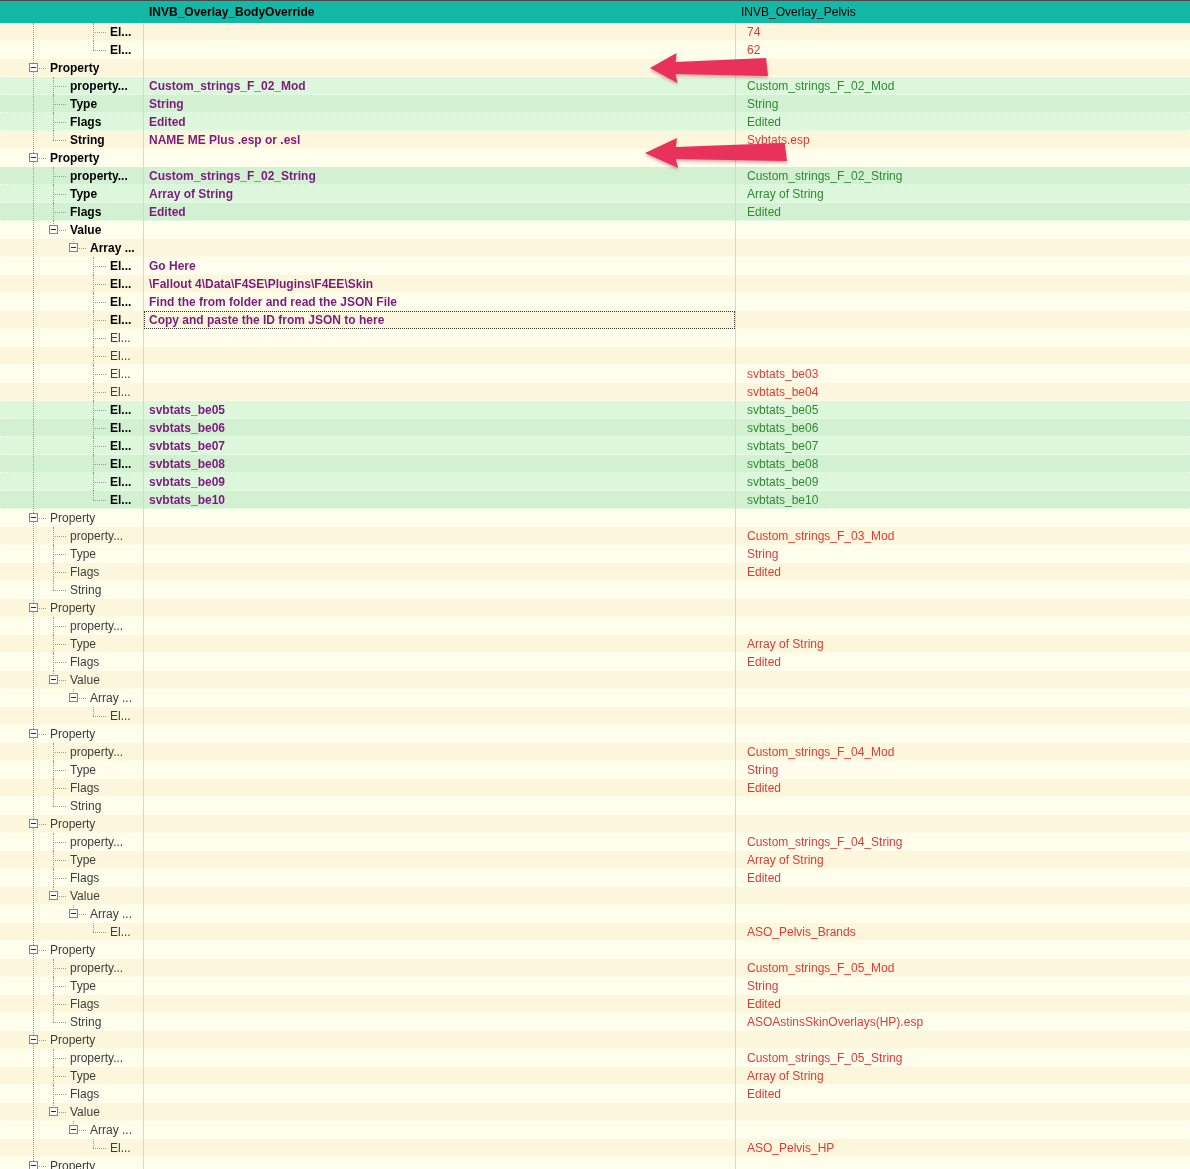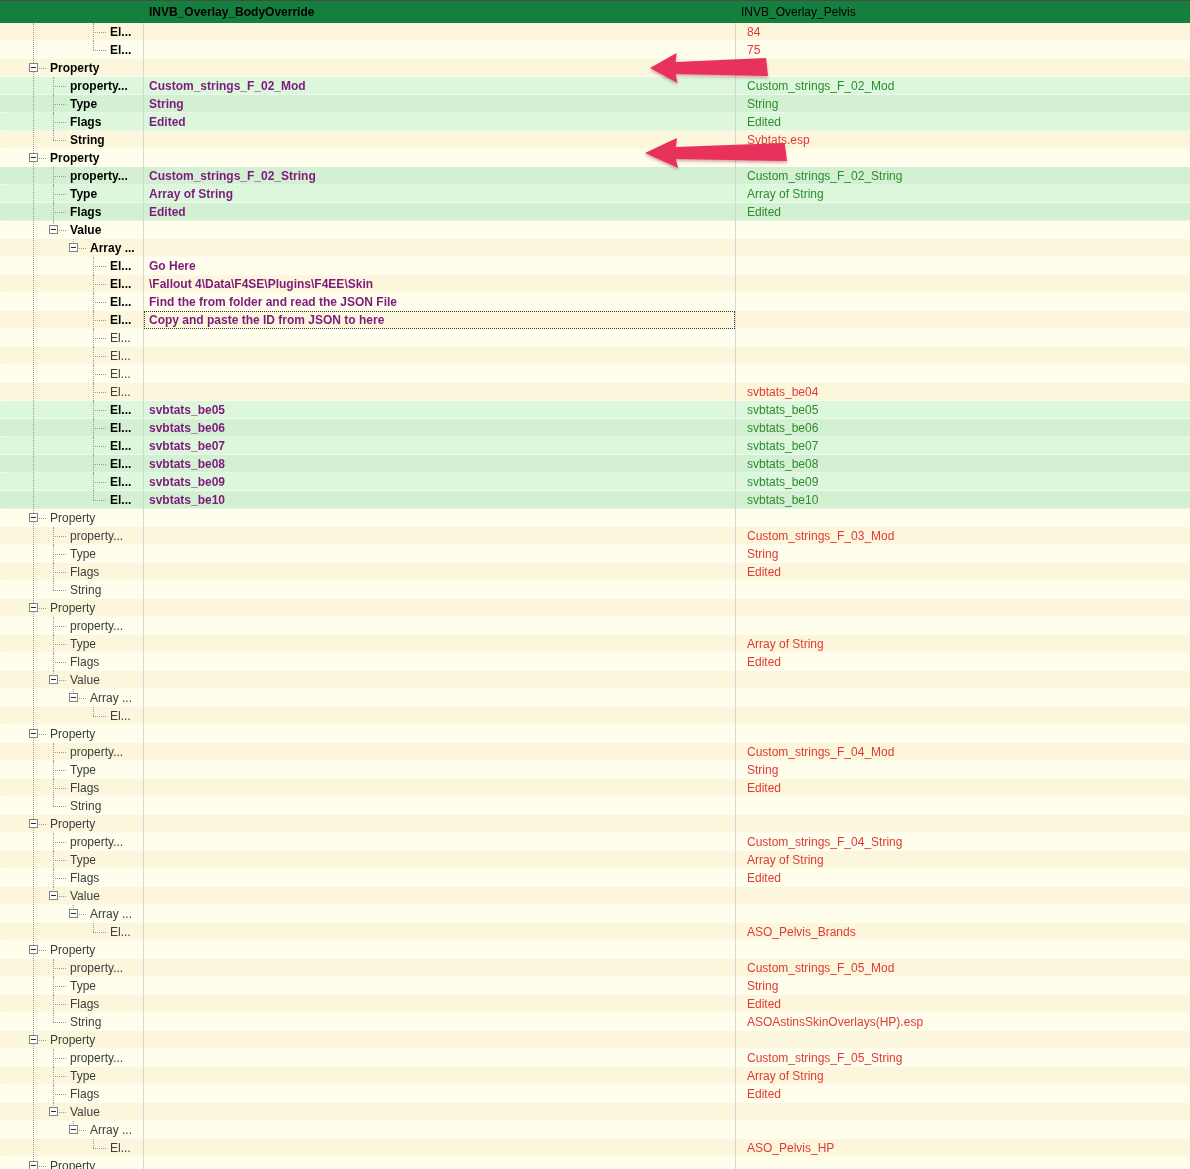--- a/index.html
+++ b/index.html
@@ -1,20 +1,20 @@
 <!DOCTYPE html>
 <html><head>
 <meta charset="utf-8">
 <style>
   html,body{margin:0;padding:0;background:#fff;}
   #app{position:relative;width:1190px;height:1169px;overflow:hidden;
        font-family:"Liberation Sans",sans-serif;font-size:12px;
        border-top:1px solid #4a4a4a;box-sizing:border-box;background:#fff;}
   
-  #hdr{position:absolute;left:0;top:0;width:1190px;height:22px;background:#15803d;z-index:3;}
+  #hdr{position:absolute;left:0;top:0;width:1190px;height:22px;background:#14b8a6;z-index:3;}
   .hcell{position:absolute;top:0;height:22px;line-height:22px;white-space:nowrap;overflow:hidden;color:#000;}
   #hdr-mid{left:144px;width:590px;padding-left:5px;font-weight:bold;}
   #hdr-right{left:735px;width:455px;padding-left:6px;font-weight:normal;}
   
   #rows{position:absolute;left:0;top:22px;width:1190px;}
   .row{position:relative;width:1190px;height:18px;line-height:18px;}
   .row.yA{background:var(--yA);} .row.yB{background:var(--yB);}
   .row.gA{background:var(--gA);} .row.gB{background:var(--gB);}
   .row{border-bottom:1px dotted rgba(255,255,255,.85);box-sizing:border-box;}
   .cell{position:absolute;top:0;height:18px;white-space:nowrap;overflow:hidden;}
@@ -47,30 +47,30 @@
   </div>
   <div id="treeline"></div>
   <div id="rows">
       <div class="row yB">
         <div class="cell tcell">
           <span class="vline" style="left: 93px; top: 0px; height: 18px;"></span>
           <span class="hline" style="left: 93px; width: 13px;"></span>
           <span class="tlabel bold" style="left: 110px;">El...</span>
         </div>
         <div class="cell mcell"></div>
-        <div class="cell rcell red">84</div>
+        <div class="cell rcell red">74</div>
       </div>
       <div class="row yA">
         <div class="cell tcell">
           <span class="vline" style="left: 93px; top: 0px; height: 9px;"></span>
           <span class="hline" style="left: 93px; width: 13px;"></span>
           <span class="tlabel bold" style="left: 110px;">El...</span>
         </div>
         <div class="cell mcell"></div>
-        <div class="cell rcell red">75</div>
+        <div class="cell rcell red">62</div>
       </div>
       <div class="row yB">
         <div class="cell tcell">
           <span class="hline" style="left: 33px; width: 13px;"></span>
           <span class="expbox" style="left: 29px;"></span>
           <span class="tlabel bold" style="left: 50px;">Property</span>
         </div>
         <div class="cell mcell"></div>
         <div class="cell rcell"></div>
       </div>
@@ -100,20 +100,21 @@
         </div>
         <div class="cell mcell">Edited</div>
         <div class="cell rcell grn">Edited</div>
       </div>
       <div class="row yB">
         <div class="cell tcell">
           <span class="vline" style="left: 53px; top: 0px; height: 9px;"></span>
           <span class="hline" style="left: 53px; width: 13px;"></span>
           <span class="tlabel bold" style="left: 70px;">String</span>
         </div>
+        <div class="cell mcell">NAME ME Plus .esp or .esl</div>
         <div class="cell rcell red">Svbtats.esp</div>
       </div>
       <div class="row yA">
         <div class="cell tcell">
           <span class="hline" style="left: 33px; width: 13px;"></span>
           <span class="expbox" style="left: 29px;"></span>
           <span class="tlabel bold" style="left: 50px;">Property</span>
         </div>
         <div class="cell mcell"></div>
         <div class="cell rcell"></div>
@@ -217,20 +218,21 @@
         </div>
         <div class="cell mcell"></div>
       </div>
       <div class="row yA">
         <div class="cell tcell">
           <span class="vline" style="left: 93px; top: 0px; height: 18px;"></span>
           <span class="hline" style="left: 93px; width: 13px;"></span>
           <span class="tlabel" style="left: 110px;">El...</span>
         </div>
         <div class="cell mcell"></div>
+        <div class="cell rcell red">svbtats_be03</div>
       </div>
       <div class="row yB">
         <div class="cell tcell">
           <span class="vline" style="left: 93px; top: 0px; height: 18px;"></span>
           <span class="hline" style="left: 93px; width: 13px;"></span>
           <span class="tlabel" style="left: 110px;">El...</span>
         </div>
         <div class="cell mcell"></div>
         <div class="cell rcell red">svbtats_be04</div>
       </div>

